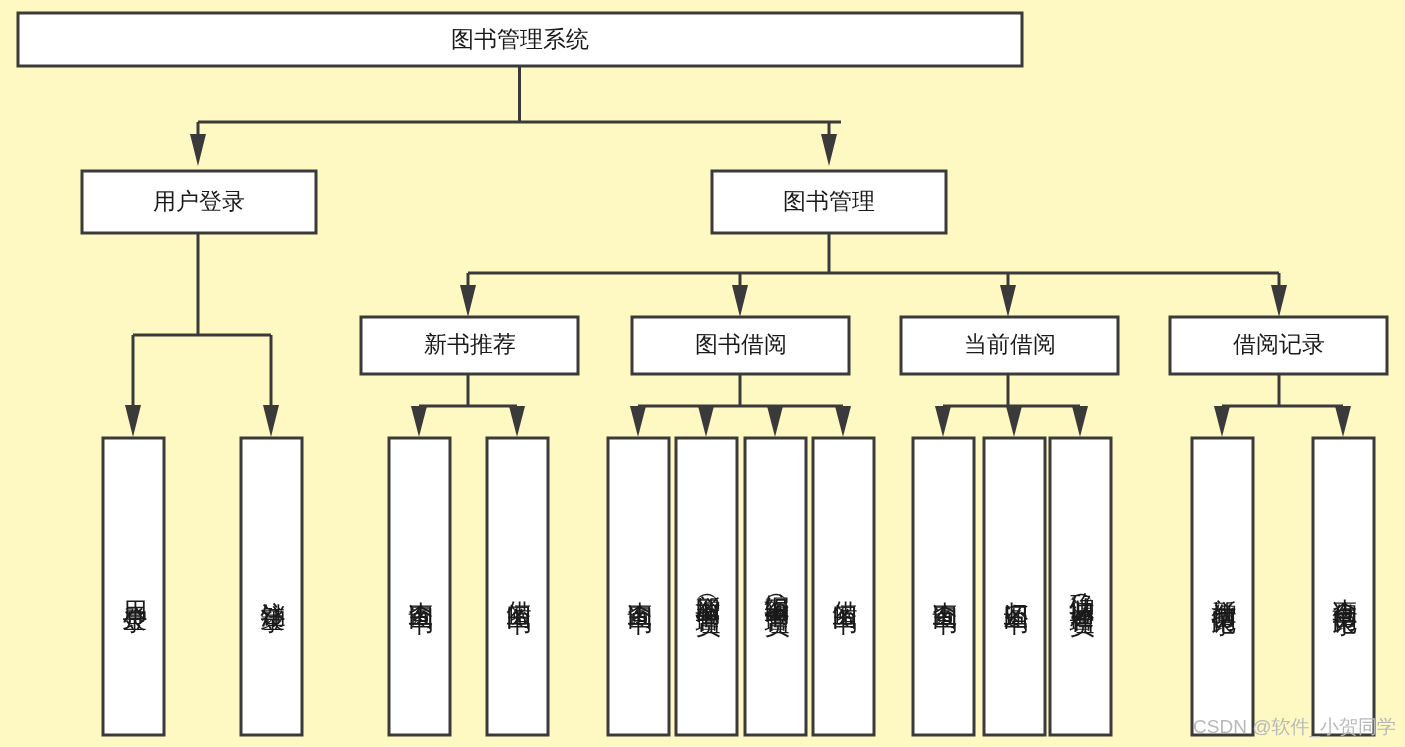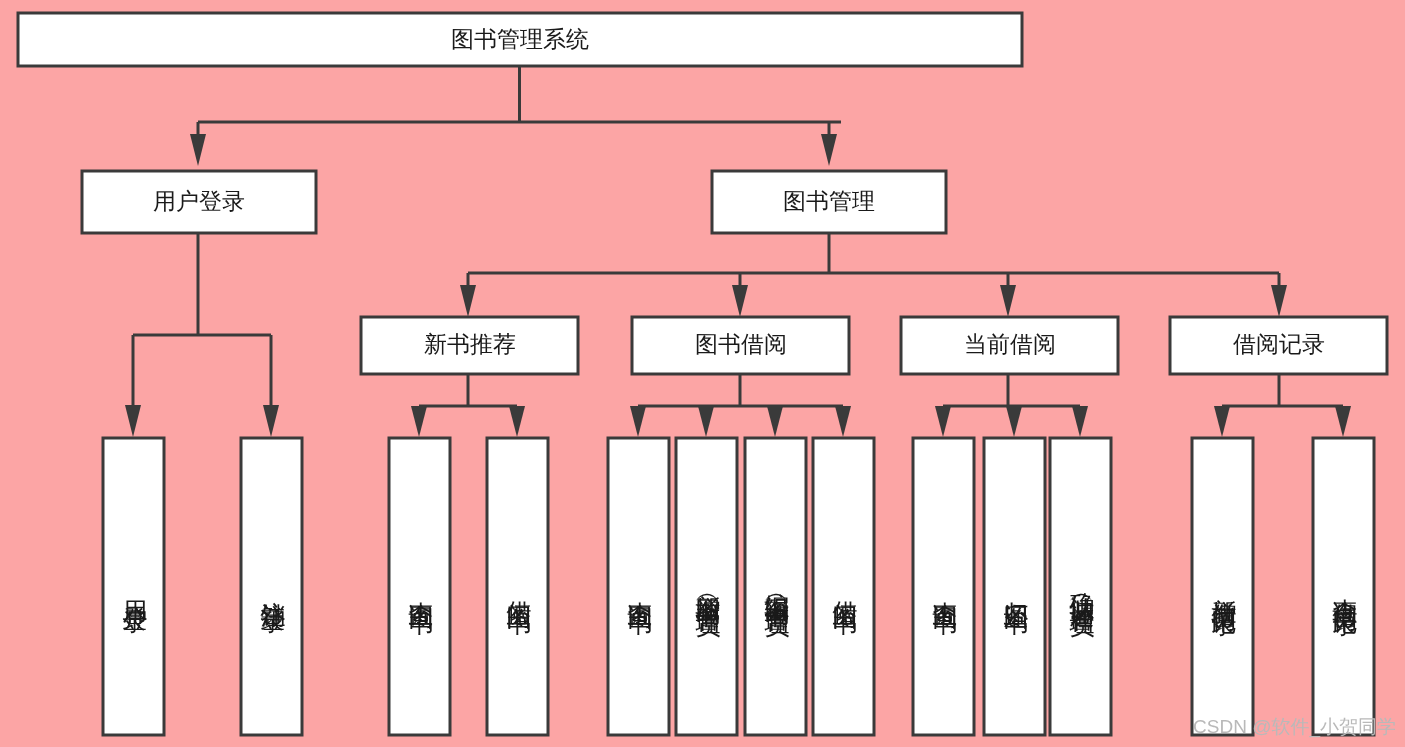--- a/index.html
+++ b/index.html
@@ -8,21 +8,21 @@
     padding: 0;
     background: #ffffff;
   }
   body {
     font-family: "Liberation Sans", "DejaVu Sans", sans-serif;
   }
   #diagram-root {
     position: relative;
     width: 1405px;
     height: 747px;
-    background: #fca5a5;
+    background: #fef9c3;
     overflow: hidden;
   }
   svg.diagram-canvas {
     position: absolute;
     left: 0;
     top: 0;
     width: 1405px;
     height: 747px;
     display: block;
   }

